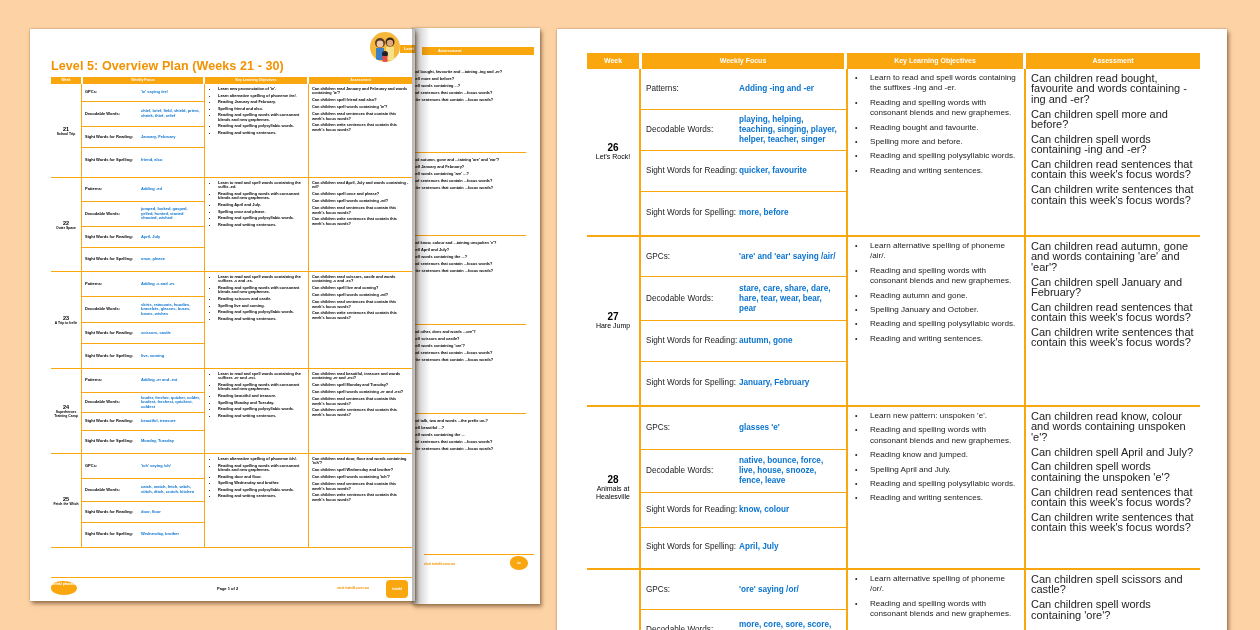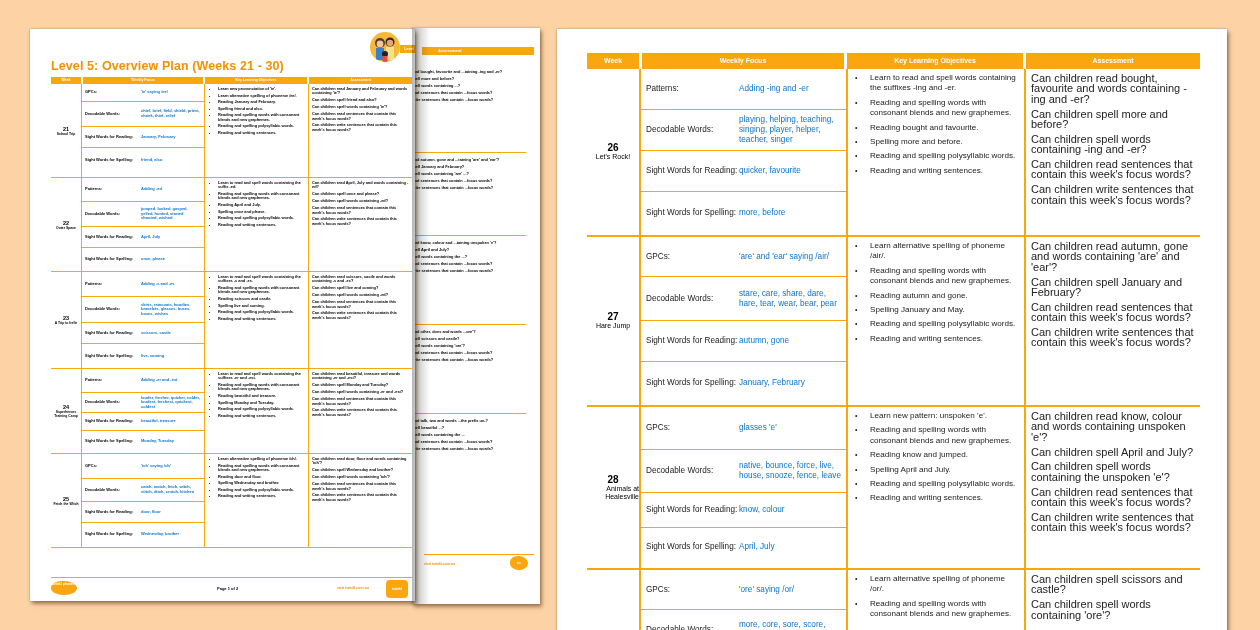--- a/index.html
+++ b/index.html
@@ -42,28 +42,28 @@
   .sm-ass { flex:1; border-left:1.5px solid #f9a60f; padding:3px 3px; box-sizing:border-box; }
   .sm-ass p { margin:0 0 2.5px 0; font-size:3.9px; font-weight:bold; line-height:4.4px; }
   .sm-footer { position:absolute; left:21px; top:551px; width:361px; height:20px; }
   .logo-blob { position:absolute; background:#f9a60f; border-radius:45% 55% 50% 50%; color:#fff; font-weight:bold; text-align:center; }
 
   
   .lg-table { position:absolute; left:30px; top:24px; width:613px; }
   .lg-table .hdr-row { height:16px; gap:3px; }
   .lg-table .hdr-cell { font-size:7px; line-height:16px; }
   .lg-week { display:flex; border-bottom:2px solid #f9a60f; }
-  .lg-wk { width:52px; display:flex; flex-direction:column; align-items:center; justify-content:center; text-align:right; }
+  .lg-wk { width:52px; display:flex; flex-direction:column; align-items:center; justify-content:center; text-align:center; }
   .lg-wk .num { font-size:10px; font-weight:bold; }
   .lg-wk .sub { font-size:7px; line-height:8.5px; }
   .lg-focus { width:205px; border-left:2px solid #f9a60f; }
   .lg-frow { display:flex; align-items:center; border-bottom:1.5px solid #f9a60f; padding:0 5px; box-sizing:border-box; }
   .lg-frow:last-child { border-bottom:none; }
   .lg-flabel { width:93px; font-size:8.2px; line-height:10px; color:#222; }
-  .lg-fval { flex:1; font-size:8.2px; color:#0a74d0; line-height:10px; }
+  .lg-fval { flex:1; font-size:8.2px; color:#0a74d0; line-height:10px;font-weight:bold; }
   .lg-obj { width:178px; border-left:2px solid #f9a60f; padding:4px 5px 2px 5px; box-sizing:border-box; }
   .lg-obj ul { margin:0; padding-left:17px; list-style:none; }
   .lg-obj li { font-size:8.1px; line-height:10.4px; margin-bottom:4px; position:relative; color:#222; }
   .lg-obj li::before { content:"•"; position:absolute; left:-15px; top:0; font-size:7px; }
   .lg-ass { flex:1; border-left:2px solid #f9a60f; padding:4px 5px; box-sizing:border-box; }
   .lg-ass p { margin:0 0 4.4px 0; font-size:11px; line-height:10.4px; color:#222; }
 </style>
 </head>
 <body>
 
@@ -429,21 +429,21 @@
             <div class="lg-frow" style="height: 41px;">
               <div class="lg-flabel">Sight Words for Spelling:</div>
               <div class="lg-fval">January, February</div>
             </div>
           </div>
           <div class="lg-obj">
             <ul>
               <li>Learn alternative spelling of phoneme /air/.</li>
               <li>Reading and spelling words with consonant blends and new graphemes.</li>
               <li>Reading autumn and gone.</li>
-              <li>Spelling January and May.</li>
+              <li>Spelling January and October.</li>
               <li>Reading and spelling polysyllabic words.</li>
               <li>Reading and writing sentences.</li>
             </ul>
           </div>
           <div class="lg-ass">
             <p>Can children read autumn, gone and words containing 'are' and 'ear'?</p>
             <p>Can children spell January and February?</p>
             <p>Can children read sentences that contain this week's focus words?</p>
             <p>Can children write sentences that contain this week's focus words?</p>
           </div>

